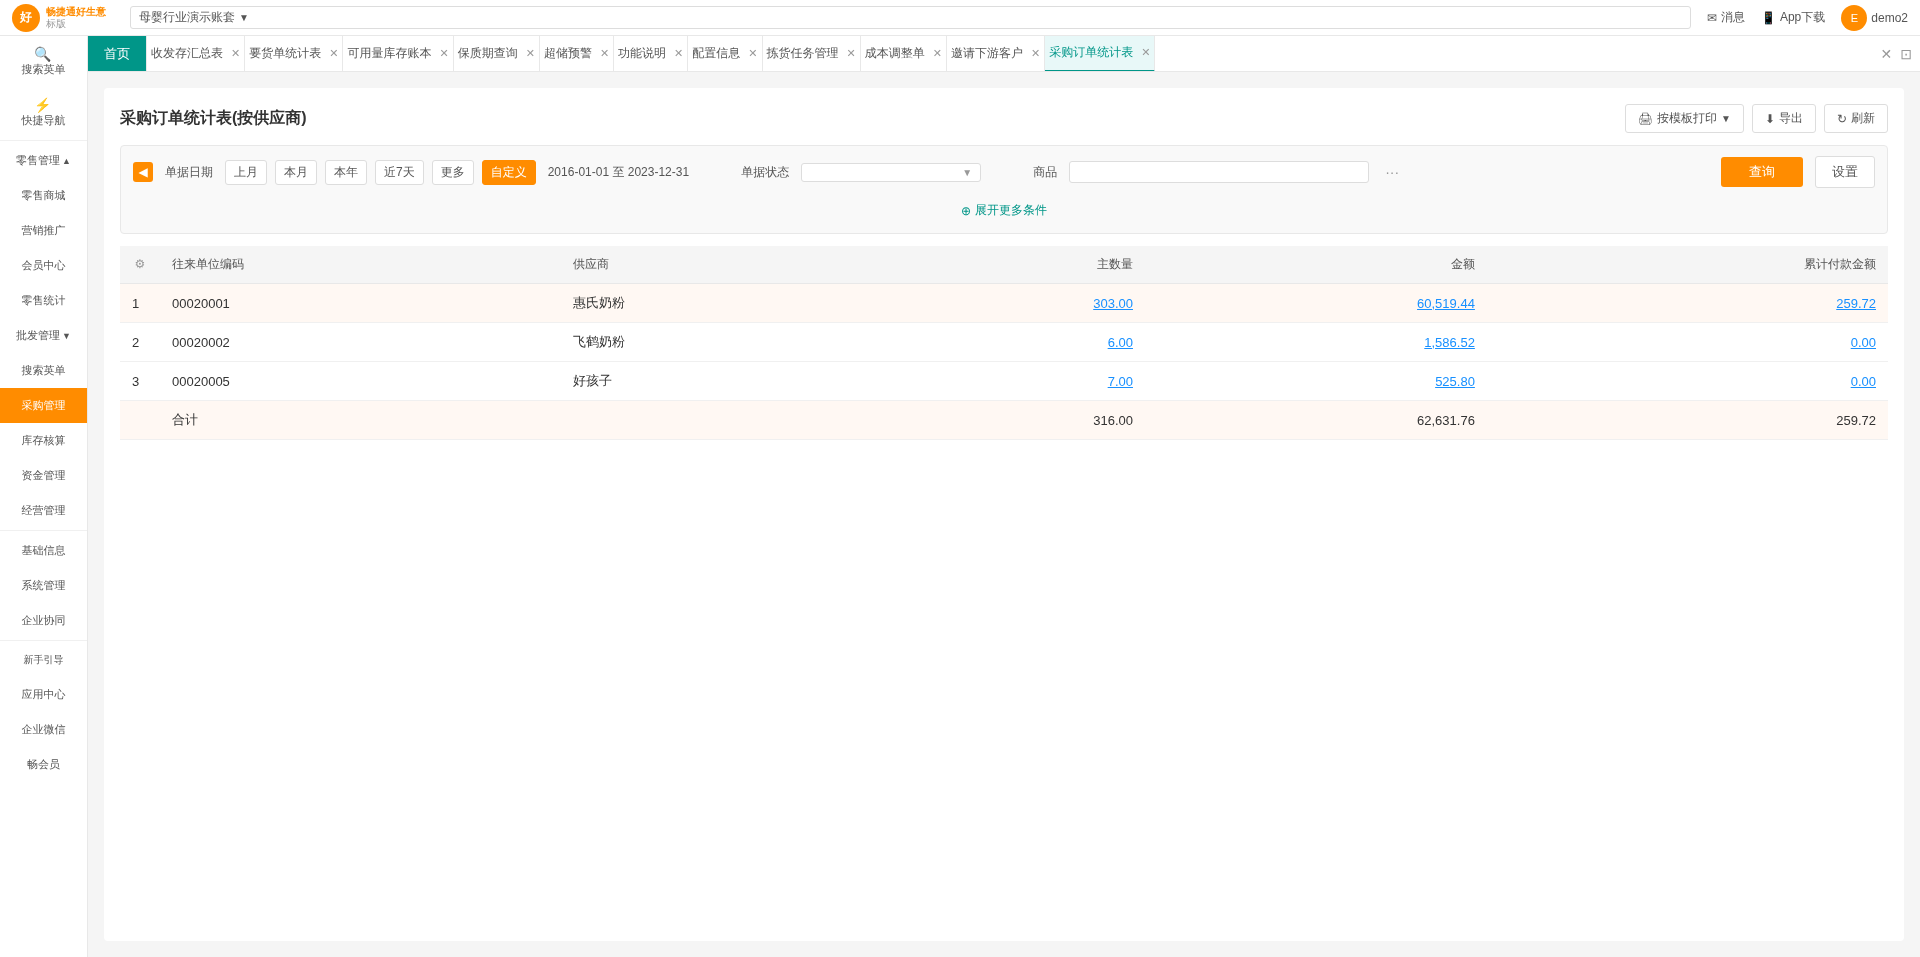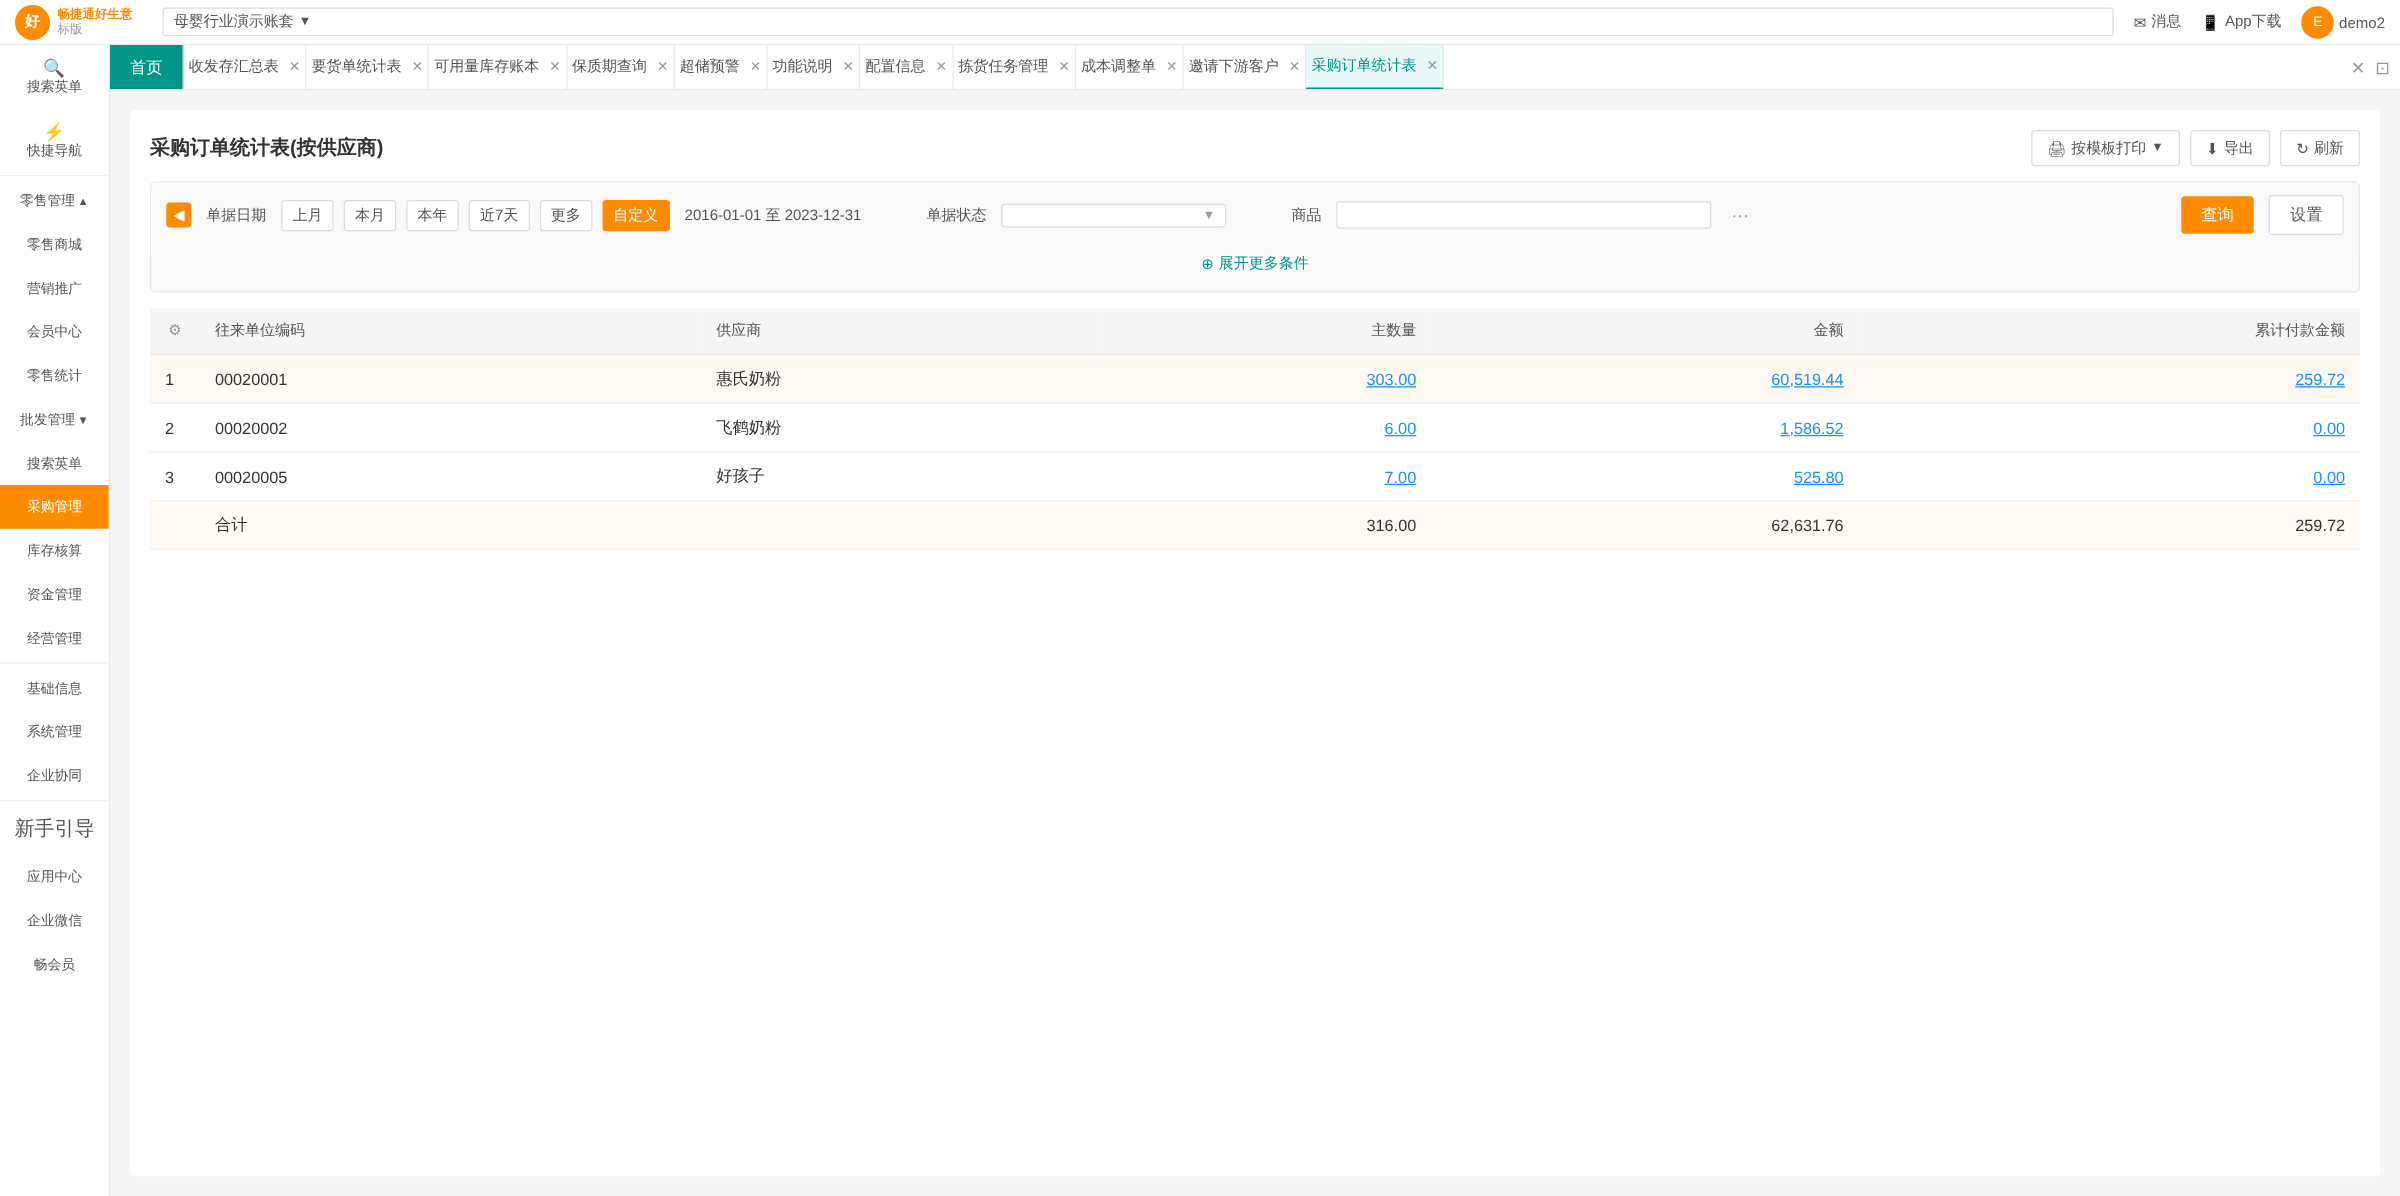--- a/index.html
+++ b/index.html
@@ -71,21 +71,21 @@
     #table-footer { background: #fff8f3; border-top: 1px solid #e8e8e8; }
     #table-footer td { padding: 10px 12px; font-size: 13px; color: #333; font-weight: 500; }
     #table-footer td.right { text-align: right; }
 
     
     .collapse-arrow { width: 20px; height: 20px; background: #ff8c00; color: #fff; border-radius: 3px; display: flex; align-items: center; justify-content: center; cursor: pointer; font-size: 12px; flex-shrink: 0; }
 
     .th-settings { width: 36px; text-align: center; }
     .th-settings-icon { width: 16px; height: 16px; cursor: pointer; color: #999; display: inline-block; text-align: center; }
 
-    .query-btn { background: #ff8c00; color: #fff; border: none; border-radius: 3px; padding: 6px 16px; font-size: 13px; cursor: pointer; }
+    .query-btn { background: #ff8c00; color: #fff; border: none; border-radius: 3px; padding: 6px 28px; font-size: 13px; cursor: pointer; }
     .settings-btn-right { border: 1px solid #ddd; border-radius: 3px; padding: 6px 16px; font-size: 13px; cursor: pointer; background: #fff; color: #555; }
 
     .ellipsis-btn { cursor: pointer; color: #999; font-size: 14px; padding: 0 4px; }
 
     .tab-x { font-size: 11px; margin-left: 4px; color: #999; cursor: pointer; }
 
     #tabbar::-webkit-scrollbar { height: 0; }
   </style>
 </head>
 <body>
@@ -174,21 +174,21 @@
       <div style="font-size:11px;">基础信息</div>
     </div>
     <div class="sidebar-item">
       <div style="font-size:11px;">系统管理</div>
     </div>
     <div class="sidebar-item">
       <div style="font-size:11px;">企业协同</div>
     </div>
     <div class="sidebar-divider"></div>
     <div class="sidebar-item">
-      <div style="font-size:16px;">新手引导</div>
+      <div style="font-size:10px;">新手引导</div>
     </div>
     <div class="sidebar-item">
       <div style="font-size:11px;">应用中心</div>
     </div>
     <div class="sidebar-item">
       <div style="font-size:11px;">企业微信</div>
     </div>
     <div class="sidebar-item">
       <div style="font-size:11px;">畅会员</div>
     </div>

